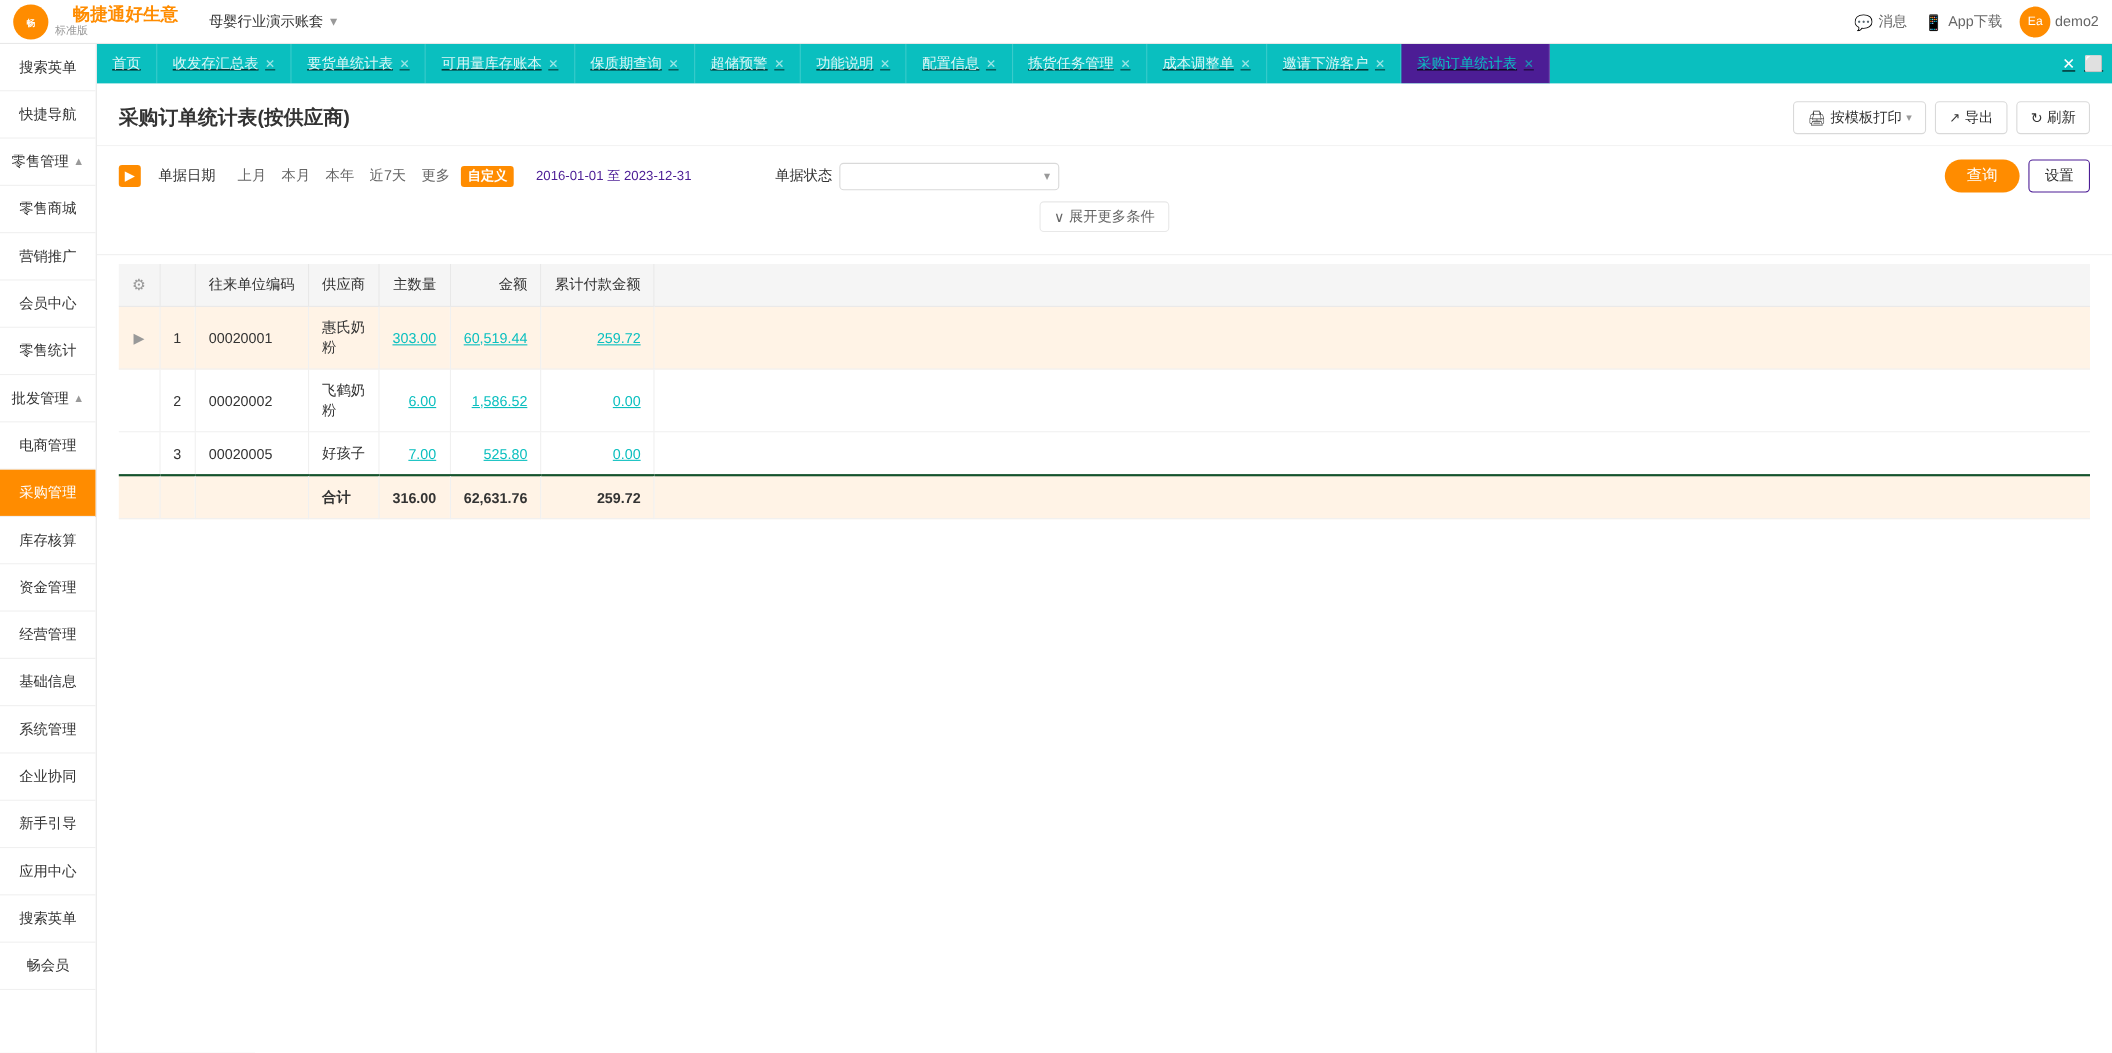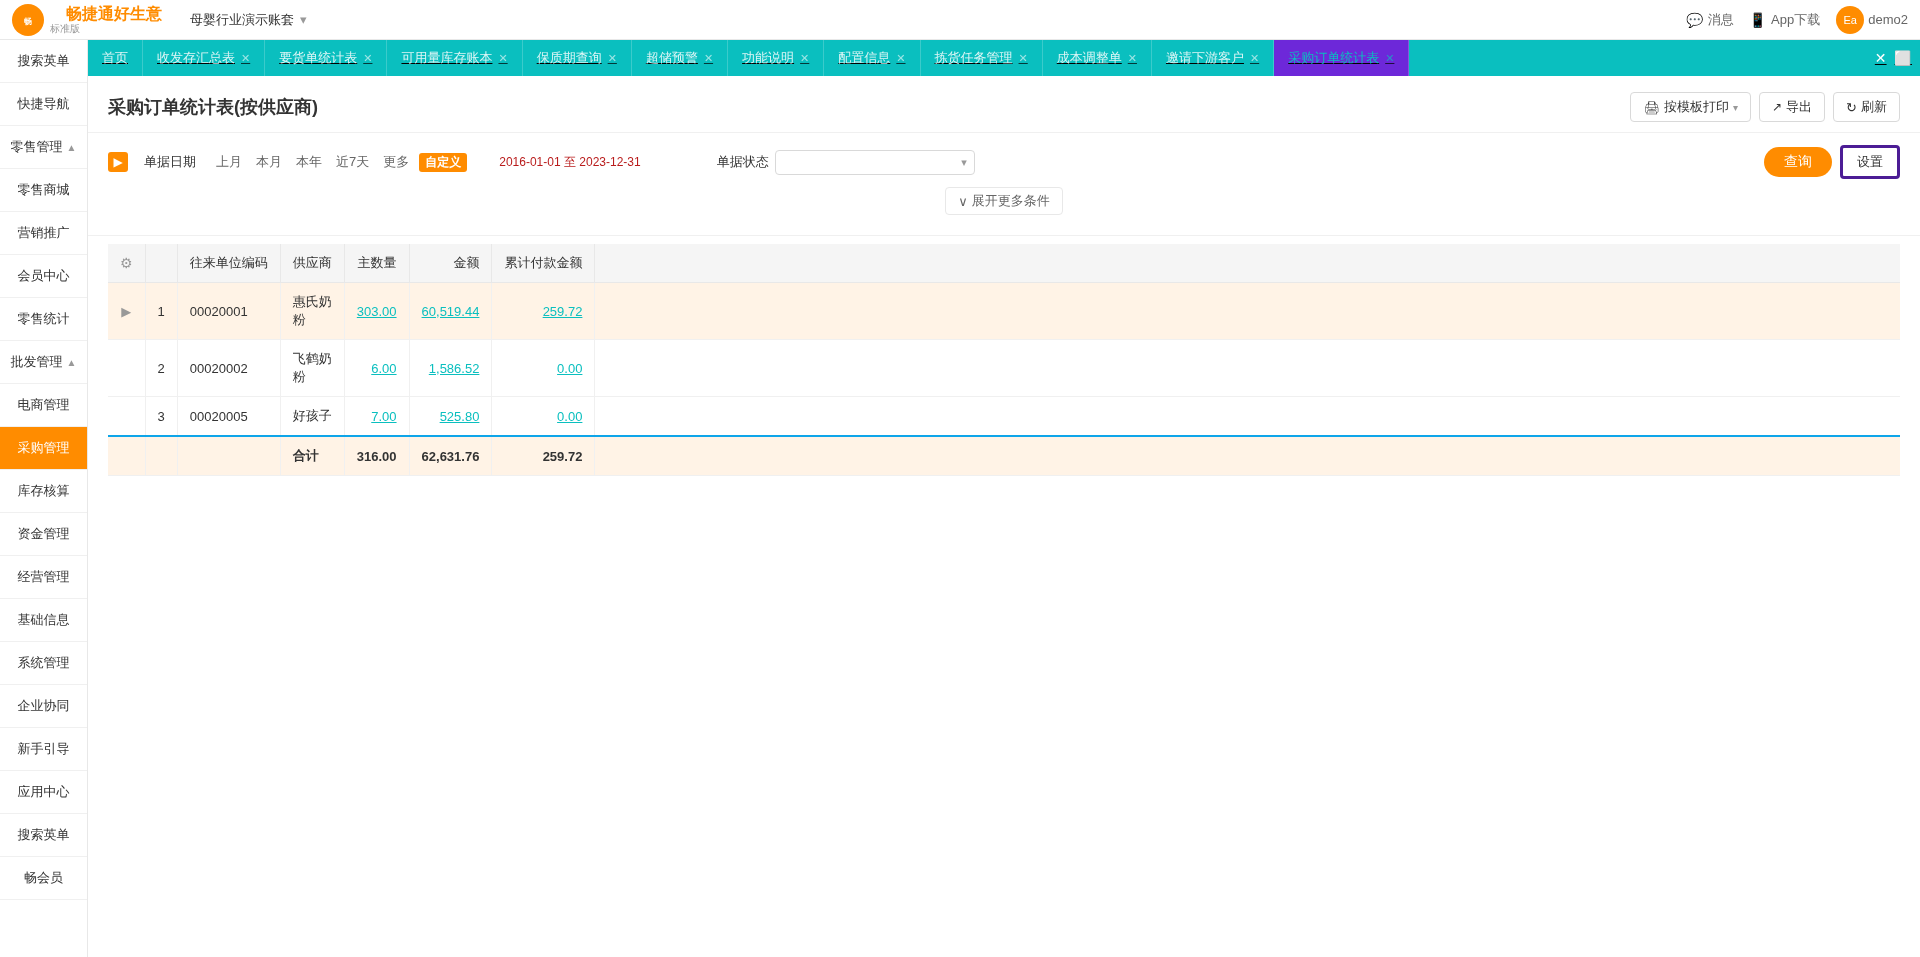--- a/index.html
+++ b/index.html
@@ -23,21 +23,21 @@
     .sidebar-item { padding: 12px 8px; text-align: center; cursor: pointer; font-size: 13px; color: #333; border-bottom: 1px solid #f0f0f0; }
     .sidebar-item.active { color: #fff; background: #ff8c00; }
     .sidebar-item.has-arrow { display: flex; align-items: center; justify-content: center; gap: 4px; }
 
     
     .content-area { flex: 1; display: flex; flex-direction: column; overflow: hidden; }
 
     
     .tab-bar { height: 36px; background: #0abfbf; display: flex; align-items: center; padding: 0 0; overflow-x: auto; white-space: nowrap; text-decoration: underline; }
     .tab-item { display: inline-flex; align-items: center; padding: 0 14px; height: 36px; font-size: 13px; color: rgba(255,255,255,0.85); cursor: pointer; border-right: 1px solid rgba(255,255,255,0.2); gap: 6px; flex-shrink: 0; }
-    .tab-item.active { background: #6d28d9; color: #0abfbf; font-weight: 500; }
+    .tab-item.active { background: #4c1d95; color: #0abfbf; font-weight: 500; }
     .tab-item .tab-close { font-size: 11px; color: inherit; opacity: 0.7; }
     .tab-item.active .tab-close { color: #0abfbf; }
     .tab-bar-actions { margin-left: auto; display: flex; align-items: center; padding: 0 8px; gap: 8px; flex-shrink: 0; }
     .tab-bar-actions span { color: white; font-size: 16px; cursor: pointer; }
 
     
     .page-content { flex: 1; background: #fff; overflow-y: auto; padding: 0; }
 
     
     .page-header { padding: 16px 20px 10px; display: flex; align-items: center; justify-content: space-between; border-bottom: 1px solid #f0f0f0; }
@@ -48,48 +48,48 @@
     .btn-refresh { display: flex; align-items: center; gap: 4px; padding: 5px 12px; border: 1px solid #d9d9d9; border-radius: 4px; background: #fff; cursor: pointer; font-size: 13px; color: #333; }
 
     
     .filter-area { padding: 12px 20px; background: #fff; border-bottom: 1px solid #f0f0f0; }
     .filter-row { display: flex; align-items: center; gap: 16px; flex-wrap: wrap; }
     .filter-toggle { width: 20px; height: 20px; background: #ff8c00; border-radius: 3px; display: flex; align-items: center; justify-content: center; cursor: pointer; color: white; font-size: 12px; flex-shrink: 0; }
     .filter-label { font-size: 13px; color: #333; white-space: nowrap; }
     .date-shortcuts { display: flex; align-items: center; gap: 6px; }
     .date-shortcut { font-size: 13px; color: #666; cursor: pointer; padding: 2px 4px; }
     .date-badge { background: #ff8c00; color: white; padding: 1px 6px; border-radius: 3px; font-size: 12px; font-weight: bold; }
-    .date-range { font-size: 12px; color: #b91c1c; margin-left: 16px; }
+    .date-range { font-size: 12px; color: #4c1d95; margin-left: 4px; }
     .filter-select { display: flex; align-items: center; gap: 6px; margin-left: 40px; }
     .select-box { border: 1px solid #d9d9d9; border-radius: 4px; padding: 4px 28px 4px 8px; font-size: 13px; min-width: 200px; background: #fff; cursor: pointer; position: relative; appearance: none; }
     .filter-item { display: flex; align-items: center; gap: 6px; }
     .goods-input { border: 1px solid #d9d9d9; border-radius: 4px; padding: 4px 8px; font-size: 13px; min-width: 300px; }
     .more-btn { color: #999; font-size: 18px; cursor: pointer; }
     .btn-query { background: #ff8c00; color: white; border: none; border-radius: 15px; padding: 6px 20px; font-size: 14px; cursor: pointer; }
-    .btn-setting { border: 3px solid #4c1d95; border-radius: 4px; padding: 5px 14px; font-size: 13px; color: #333; background: #fff; cursor: pointer; }
+    .btn-setting { border: 1px solid #4c1d95; border-radius: 4px; padding: 5px 14px; font-size: 13px; color: #333; background: #fff; cursor: pointer; }
     .expand-row { display: flex; align-items: center; justify-content: center; padding: 8px 0; }
     .expand-btn { display: flex; align-items: center; gap: 4px; cursor: pointer; color: #666; font-size: 13px; padding: 4px 12px; border: 1px solid #e8e8e8; border-radius: 4px; background: #fff; }
 
     
     .table-container { padding: 0 20px 20px; }
     .data-table { width: 100%; border-collapse: collapse; margin-top: 8px; }
     .data-table thead tr { background: #f5f5f5; }
     .data-table th { padding: 10px 12px; text-align: left; font-size: 13px; font-weight: 500; color: #333; border-bottom: 1px solid #e8e8e8; border-right: 1px solid #e8e8e8; white-space: nowrap; }
     .data-table th:last-child { border-right: none; }
     .data-table td { padding: 10px 12px; font-size: 13px; color: #333; border-bottom: 1px solid #f0f0f0; border-right: 1px solid #f0f0f0; }
     .data-table td:last-child { border-right: none; }
     .data-table tbody tr.row-highlight { background: #fff3e6; }
     .data-table .link-val { color: #0abfbf; text-decoration: underline; cursor: pointer; }
     .data-table .text-right { text-align: right; }
     .data-table .text-center { text-align: center; }
     .row-num { color: #999; }
     .settings-icon { color: #999; cursor: pointer; font-size: 14px; }
     .expand-arrow { color: #999; cursor: pointer; }
     .footer-row { background: #fff3e6; font-weight: 500; }
-    .footer-row td { border-top: 2px solid #0ea5e9; }
+    .footer-row td { border-top: 2px solid #14532d; }
 
     
     ::-webkit-scrollbar { width: 6px; height: 6px; }
     ::-webkit-scrollbar-track { background: #f1f1f1; }
     ::-webkit-scrollbar-thumb { background: #ccc; border-radius: 3px; }
 
     .select-wrapper { position: relative; display: inline-block; }
     .select-wrapper::after { content: '▾'; position: absolute; right: 8px; top: 50%; transform: translateY(-50%); pointer-events: none; color: #999; font-size: 11px; }
     select { appearance: none; -webkit-appearance: none; }
   </style>

